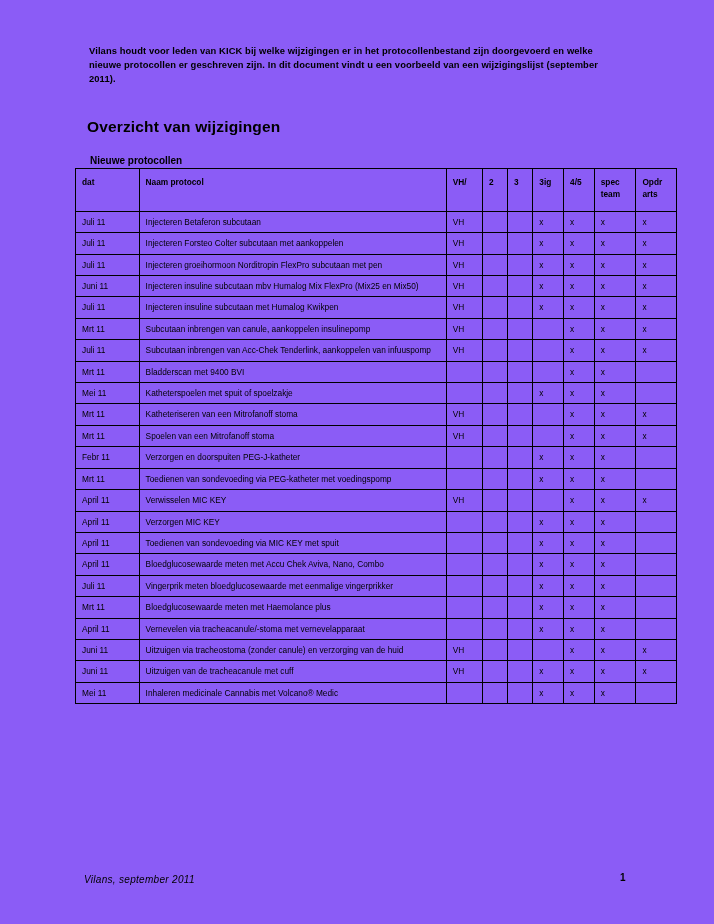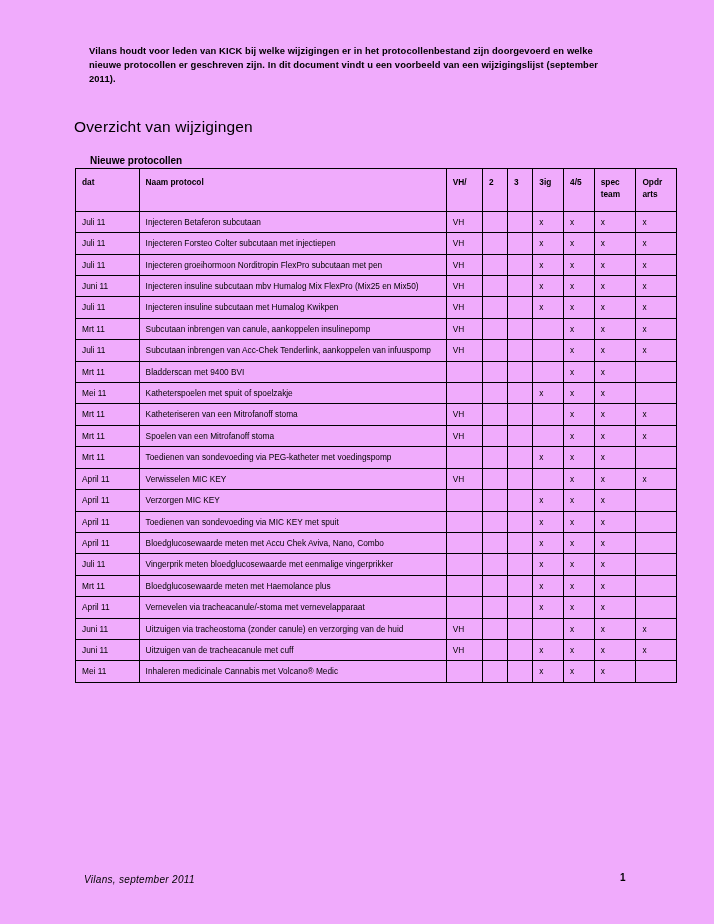--- a/index.html
+++ b/index.html
@@ -13,38 +13,38 @@
     font-family: "Liberation Sans", sans-serif;
     color: #000000;
     position: relative;
     overflow: hidden;
   }
   .page {
     position: absolute;
     left: 0; top: 0;
     width: 714px;
     height: 924px;
-    background: #f0abfc;
+    background: #8b5cf6;
   }
   .intro {
     position: absolute;
     left: 89px;
     top: 44px;
     width: 530px;
     font-size: 9.4px;
     font-weight: bold;
     line-height: 14.2px;
     letter-spacing: 0.01em;
   }
   .heading {
     position: absolute;
-    left: 74px;
+    left: 87px;
     top: 118px;
     font-size: 15.5px;
-    font-weight: normal;
+    font-weight: bold;
     letter-spacing: 0.01em;
   }
   .section-label {
     position: absolute;
     left: 90px;
     top: 155px;
     font-size: 10px;
     font-weight: bold;
   }
   table.protocols {
@@ -149,21 +149,21 @@
           <td class="vh">VH</td>
           <td class="mark"></td>
           <td class="mark"></td>
           <td class="mark">x</td>
           <td class="mark">x</td>
           <td class="mark">x</td>
           <td class="mark">x</td>
         </tr>
         <tr>
           <td>Juli 11</td>
-          <td>Injecteren Forsteo Colter subcutaan met injectiepen</td>
+          <td>Injecteren Forsteo Colter subcutaan met aankoppelen</td>
           <td class="vh">VH</td>
           <td class="mark"></td>
           <td class="mark"></td>
           <td class="mark">x</td>
           <td class="mark">x</td>
           <td class="mark">x</td>
           <td class="mark">x</td>
         </tr>
         <tr>
           <td>Juli 11</td>
@@ -258,20 +258,31 @@
           <td>Spoelen van een Mitrofanoff stoma</td>
           <td class="vh">VH</td>
           <td class="mark"></td>
           <td class="mark"></td>
           <td class="mark"></td>
           <td class="mark">x</td>
           <td class="mark">x</td>
           <td class="mark">x</td>
         </tr>
         <tr>
+          <td>Febr 11</td>
+          <td>Verzorgen en doorspuiten PEG-J-katheter</td>
+          <td class="vh"></td>
+          <td class="mark"></td>
+          <td class="mark"></td>
+          <td class="mark">x</td>
+          <td class="mark">x</td>
+          <td class="mark">x</td>
+          <td class="mark"></td>
+        </tr>
+        <tr>
           <td>Mrt 11</td>
           <td>Toedienen van sondevoeding via PEG-katheter met voedingspomp</td>
           <td class="vh"></td>
           <td class="mark"></td>
           <td class="mark"></td>
           <td class="mark">x</td>
           <td class="mark">x</td>
           <td class="mark">x</td>
           <td class="mark"></td>
         </tr>

